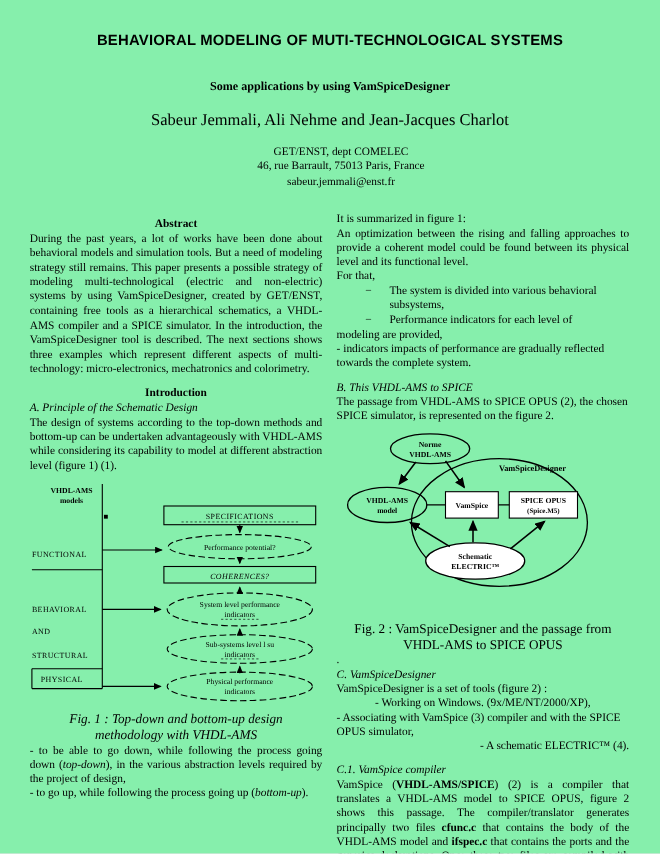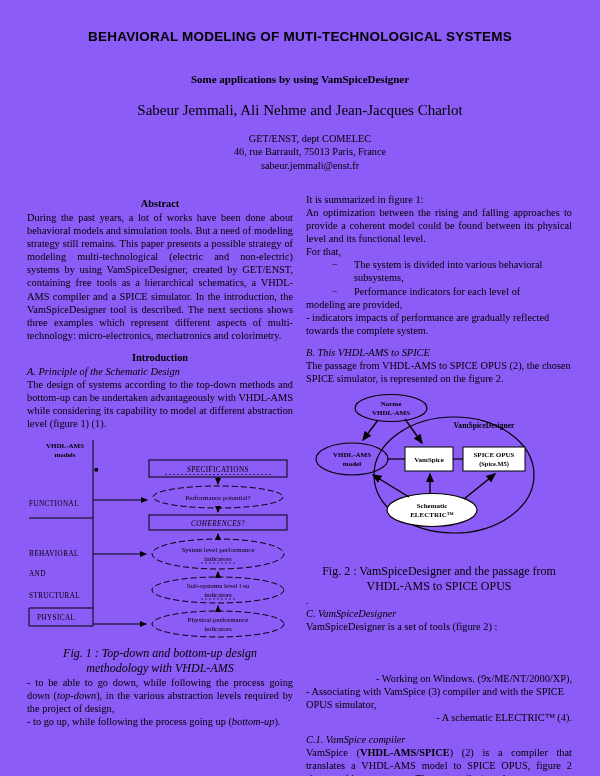--- a/index.html
+++ b/index.html
@@ -1,16 +1,16 @@
 <!DOCTYPE html>
 <html><head>
 <meta charset="utf-8">
 <style>
   html,body{margin:0;padding:0;background:#e8e8e8;}
-  .page{position:relative;width:600px;height:776px;background:#8b5cf6;margin:0 auto;
+  .page{position:relative;width:600px;height:776px;background:#86efac;margin:0 auto;
         font-family:"Liberation Serif", serif;color:#000;overflow:hidden;}
   .title{font-family:"Liberation Sans", sans-serif;font-weight:bold;font-size:13.5px;
          line-height:1.3;text-align:center;padding-top:28px;letter-spacing:.2px;}
   .subtitle{text-align:center;font-weight:bold;font-size:11px;margin-top:27px;}
   .authors{text-align:center;font-size:15px;margin-top:17px;}
   .affil{text-align:center;font-size:10.3px;line-height:1.32;margin-top:13px;margin-left:20px;}
   .columns{display:flex;gap:13px;padding:0 27px;margin-top:21px;align-items:flex-start;}
   .col{width:266px;font-size:10.35px;line-height:1.26;text-align:justify;}
   .chead{font-weight:bold;text-align:center;margin:4px 0 1px 0;}
   .ihead{font-style:italic;margin-top:9px;}
@@ -188,21 +188,21 @@
         <div class="caption" style="font-style:normal;">
           <div>Fig. 2 : VamSpiceDesigner and the passage from</div>
           <div>VHDL-AMS to SPICE OPUS</div>
         </div>
       </div>
 
       <div style="text-align:left;">.</div>
 
       <div class="ihead" style="margin-top:0;">C. VamSpiceDesigner</div>
       <div style="text-align:left;">VamSpiceDesigner is a set of tools (figure 2) :</div>
-      <div style="text-align:right;margin-top:39px;">- Working on Windows. (9x/ME/NT/2000/XP),</div>
+      <div style="text-align:center;">- Working on Windows. (9x/ME/NT/2000/XP),</div>
       <p class="para" style="text-align:left;">- Associating with VamSpice (3) compiler and with the SPICE OPUS simulator,</p>
       <div style="text-align:right;">- A schematic ELECTRIC™ (4).</div>
 
       <div class="ihead">C.1. VamSpice compiler</div>
       <p class="para"><span>VamSpice (</span><span class="b">VHDL-AMS/SPICE</span><span>) (2) is a compiler that translates a VHDL-AMS model to SPICE OPUS, figure 2 shows this passage. The compiler/translator generates principally two files </span><span class="b">cfunc.c</span><span> that contains the body of the VHDL-AMS model and </span><span class="b">ifspec.c</span><span> that contains the ports and the generics declarations. Once these two files are compiled with the GNU tools and libraries and linked with SPICE</span></p>
     </div>
 
   </div>
 </div>
 

